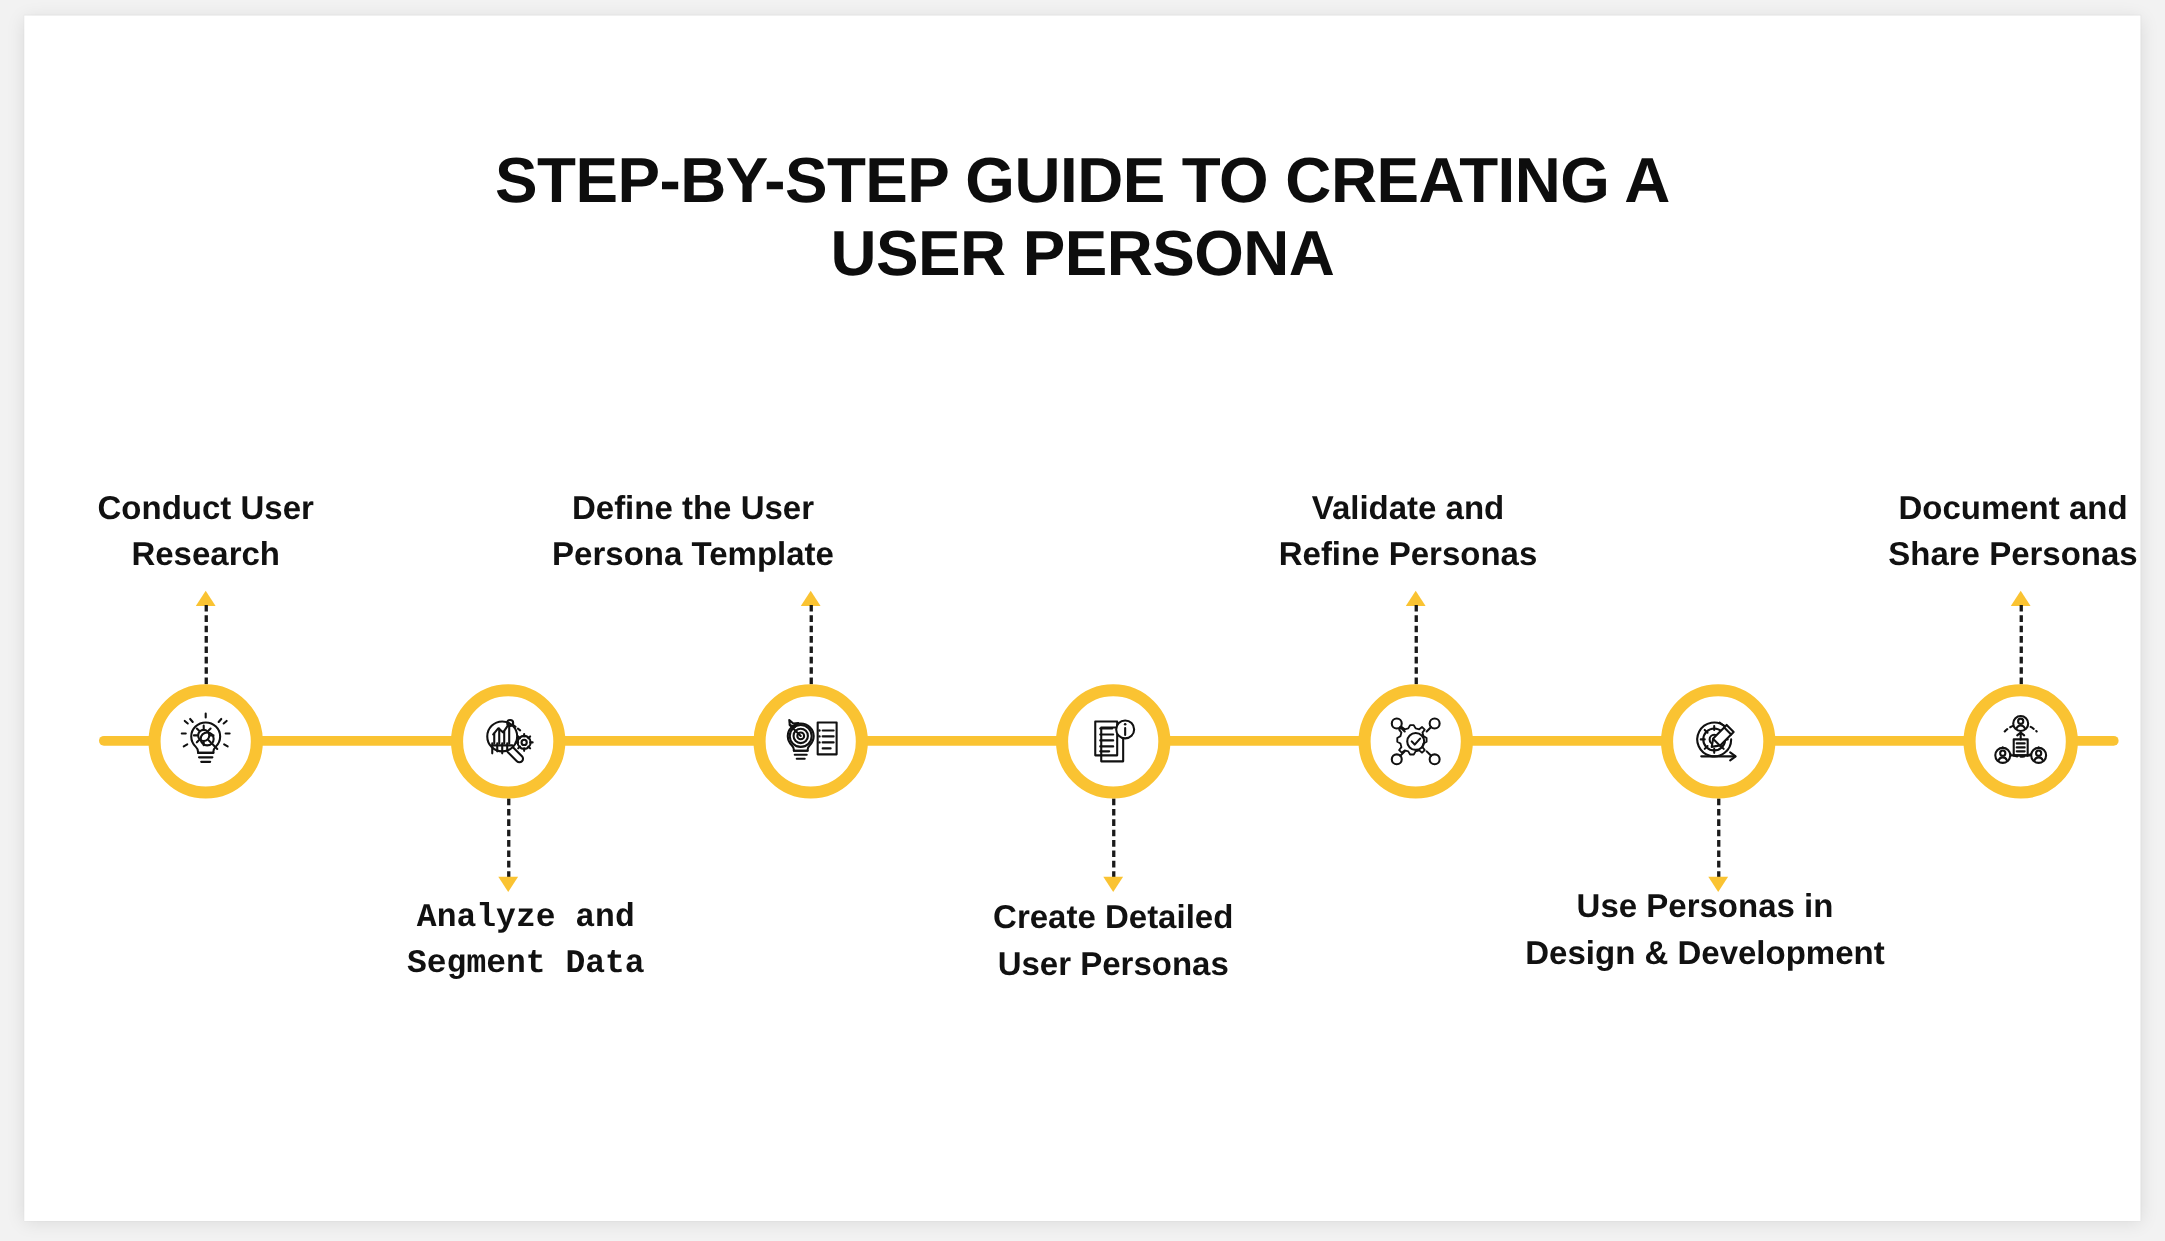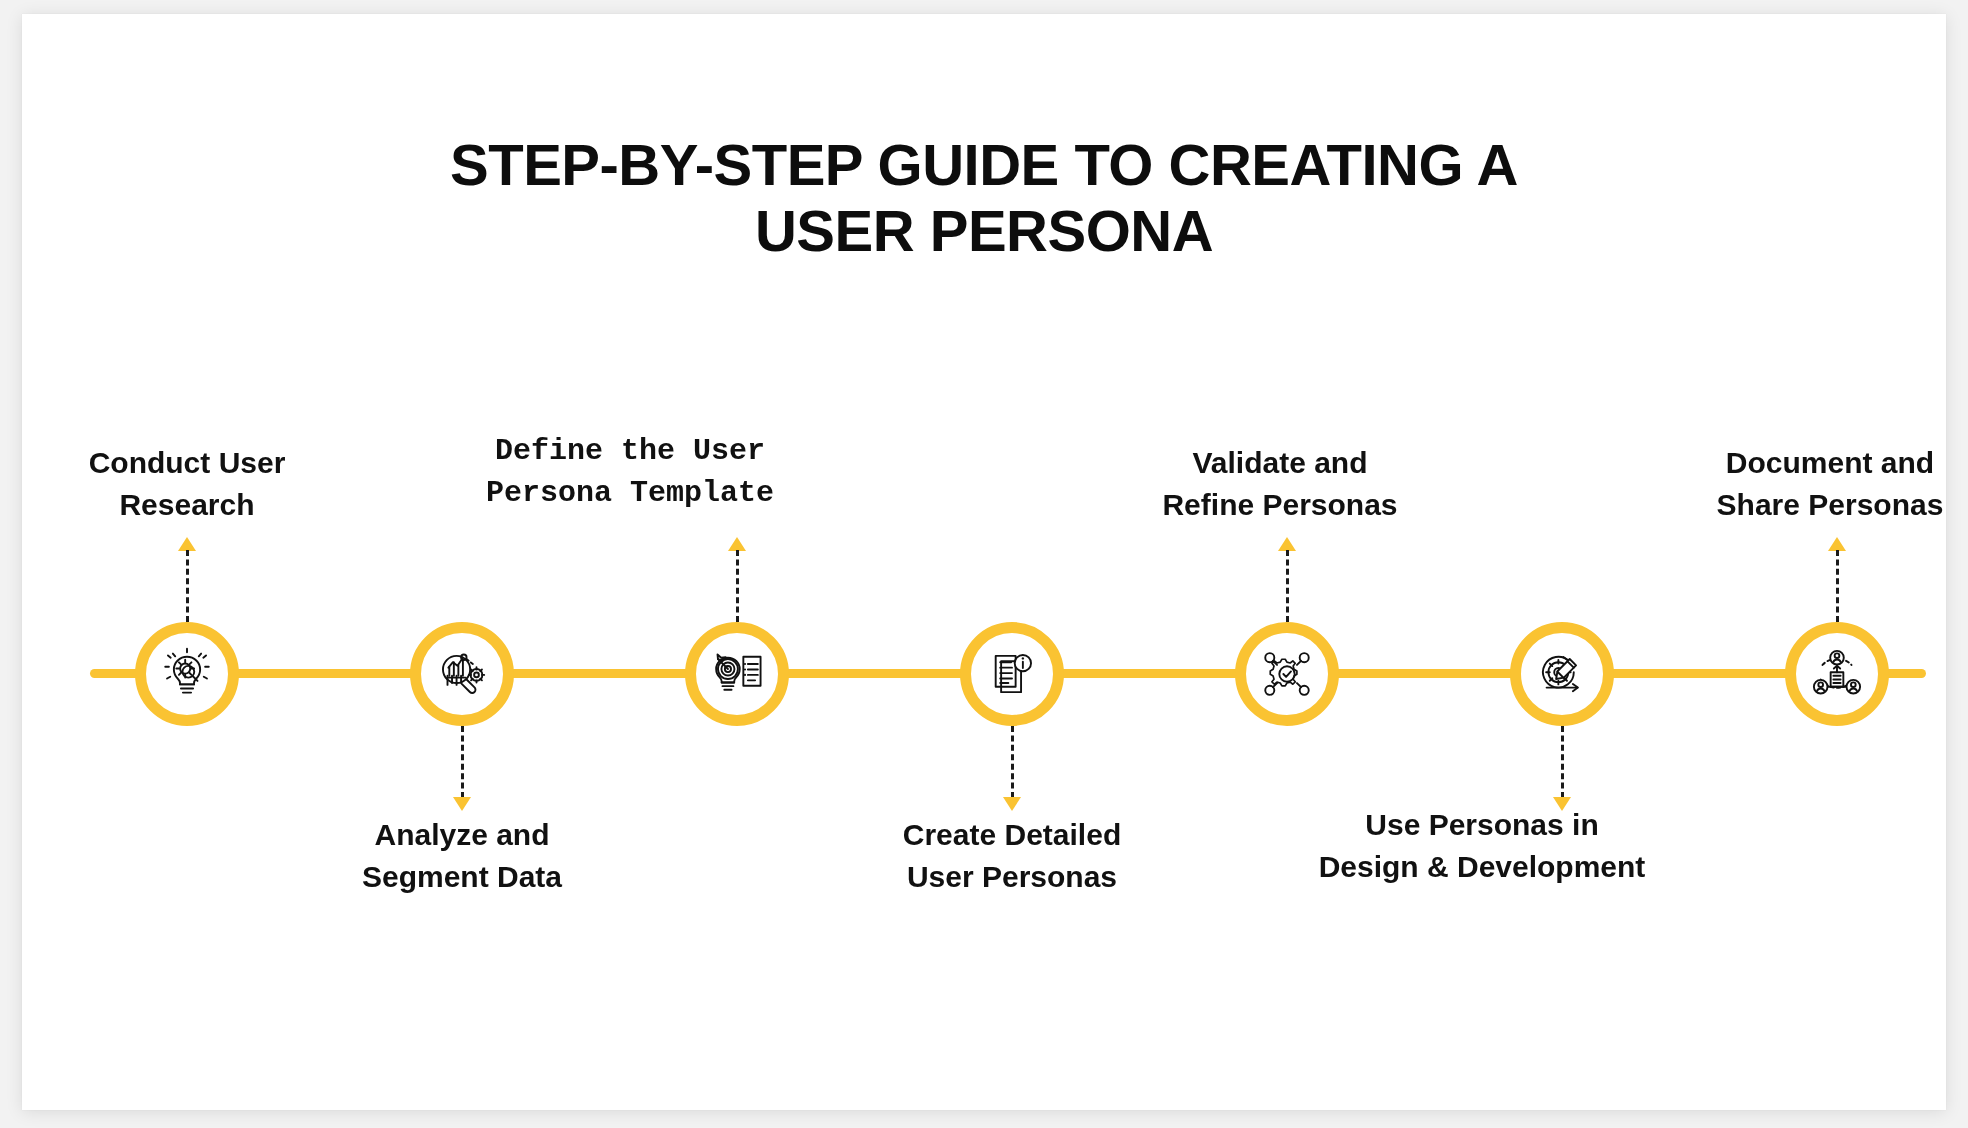--- a/index.html
+++ b/index.html
@@ -163,24 +163,24 @@
         <circle cx="48" cy="33" r="6.5"></circle>
         <circle cx="48" cy="33" r="2.6"></circle>
         <path d="M48 24.5v2.5M48 39v2.5M39.5 33H42M54 33h2.5M42 27l1.8 1.8M52.2 37.2l1.8 1.8M42 39l1.8-1.8M52.2 28.8l1.8-1.8"></path>
       </svg>
     </span>
   </div>
   <div class="stem down" style="left:428px; top:712px; height:85px;">
     <div class="dash" style="height:72px;"></div>
     <div class="head" style="border-top-color: rgb(250, 195, 50);"></div>
   </div>
-  <div class="label below" style="left:240px; top:800px; width:400px;">Analyze and
+  <div class="label below" style="left:256px; top:800px; width:400px;font-family:Liberation Mono, monospace;">Analyze and
 Segment Data</div>
 
-  <div class="label above" style="left:408px; top:416px; width:400px;font-family:Liberation Mono, monospace;">Define the User
+  <div class="label above" style="left:408px; top:428px; width:400px;">Define the User
 Persona Template</div>
   <div class="stem up" style="left:703px; top:523px; height:85px;">
     <div class="head" style="border-bottom-color: rgb(250, 195, 50);"></div>
     <div class="dash" style="height:72px;"></div>
   </div>
   <div class="node" style="left: 663px; border-color: rgb(250, 195, 50);">
     <span>
       <svg width="58" height="58" viewBox="0 0 64 64" fill="none" stroke="#111" stroke-width="2.1" stroke-linecap="round" stroke-linejoin="round">
         <path d="M22 14c-7.2 0-13 5.7-13 12.6 0 4.1 2 7.4 4.1 9.4 1.3 1.3 2 2.7 2 4.3v1.1h13.8v-1.1c0-1.6.7-3 2-4.3 2.1-2 4.1-5.3 4.1-9.4C35 19.7 29.2 14 22 14z"></path>
         <path d="M15.1 41.4h13.8M16 45.4h12M18 49.4h8"></path>
@@ -251,21 +251,21 @@
         <path d="M40.5 15.5l7 7-13.5 13.5-8.5 1.5 1.5-8.5z" fill="#fff"></path>
         <path d="M38 18l7 7"></path>
         <path d="M27 29.5l8.5 8.5"></path>
       </svg>
     </span>
   </div>
   <div class="stem down" style="left:1528px; top:712px; height:85px;">
     <div class="dash" style="height:72px;"></div>
     <div class="head" style="border-top-color: rgb(250, 195, 50);"></div>
   </div>
-  <div class="label below" style="left:1235px; top:790px; width:450px;">Use Personas in
+  <div class="label below" style="left:1303px; top:790px; width:450px;">Use Personas in
 Design &amp; Development</div>
 
   <div class="label above" style="left:1608px; top:428px; width:400px;">Document and
 Share Personas</div>
   <div class="stem up" style="left:1803px; top:523px; height:85px;">
     <div class="head" style="border-bottom-color: rgb(250, 195, 50);"></div>
     <div class="dash" style="height:72px;"></div>
   </div>
   <div class="node" style="left: 1763px; border-color: rgb(250, 195, 50);">
     <span>

